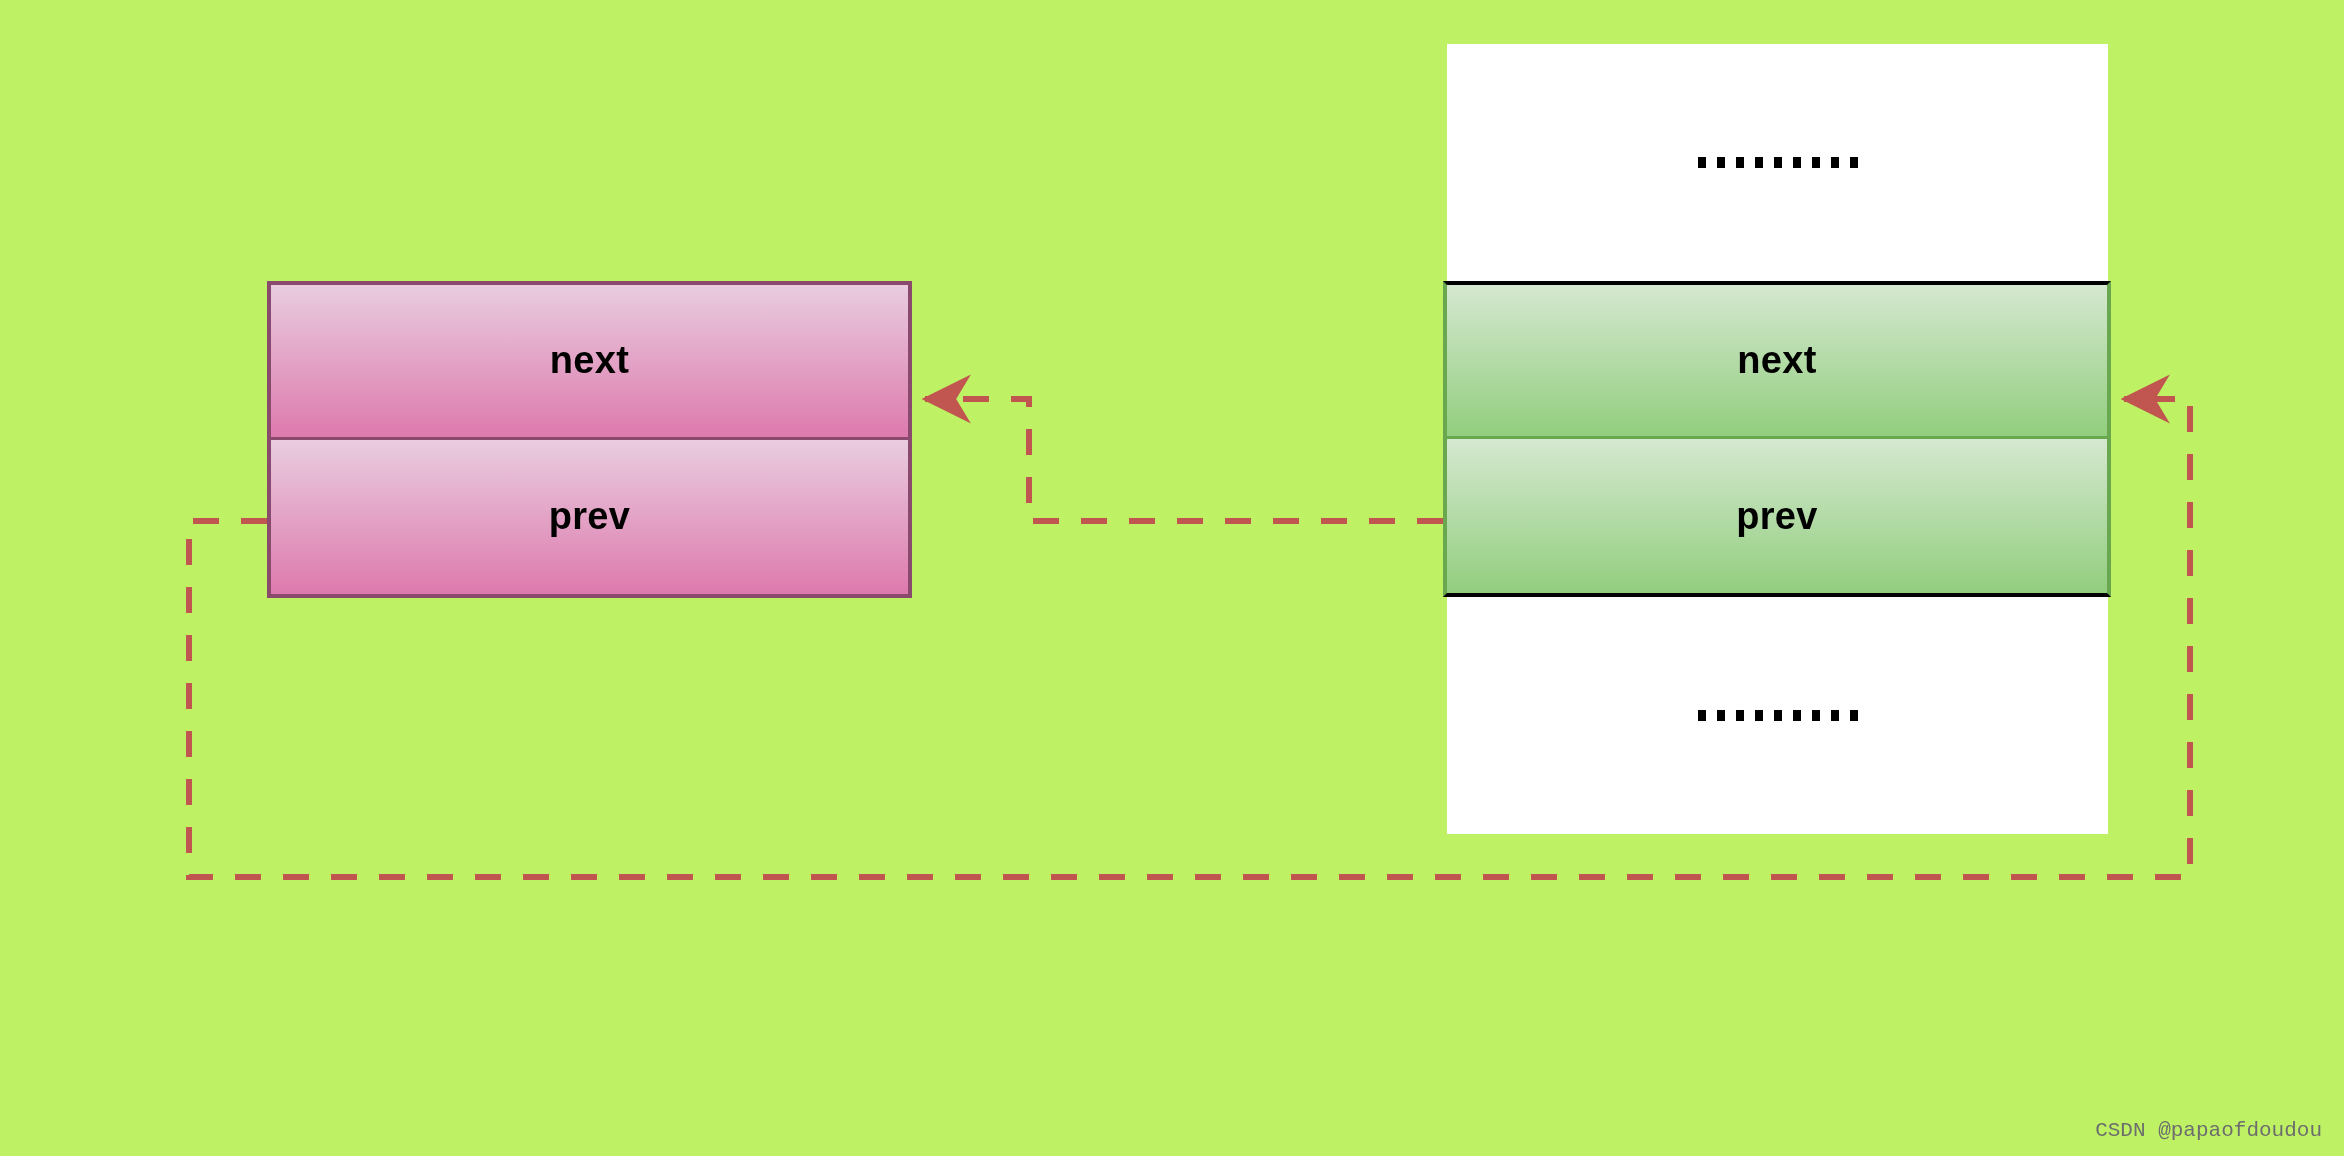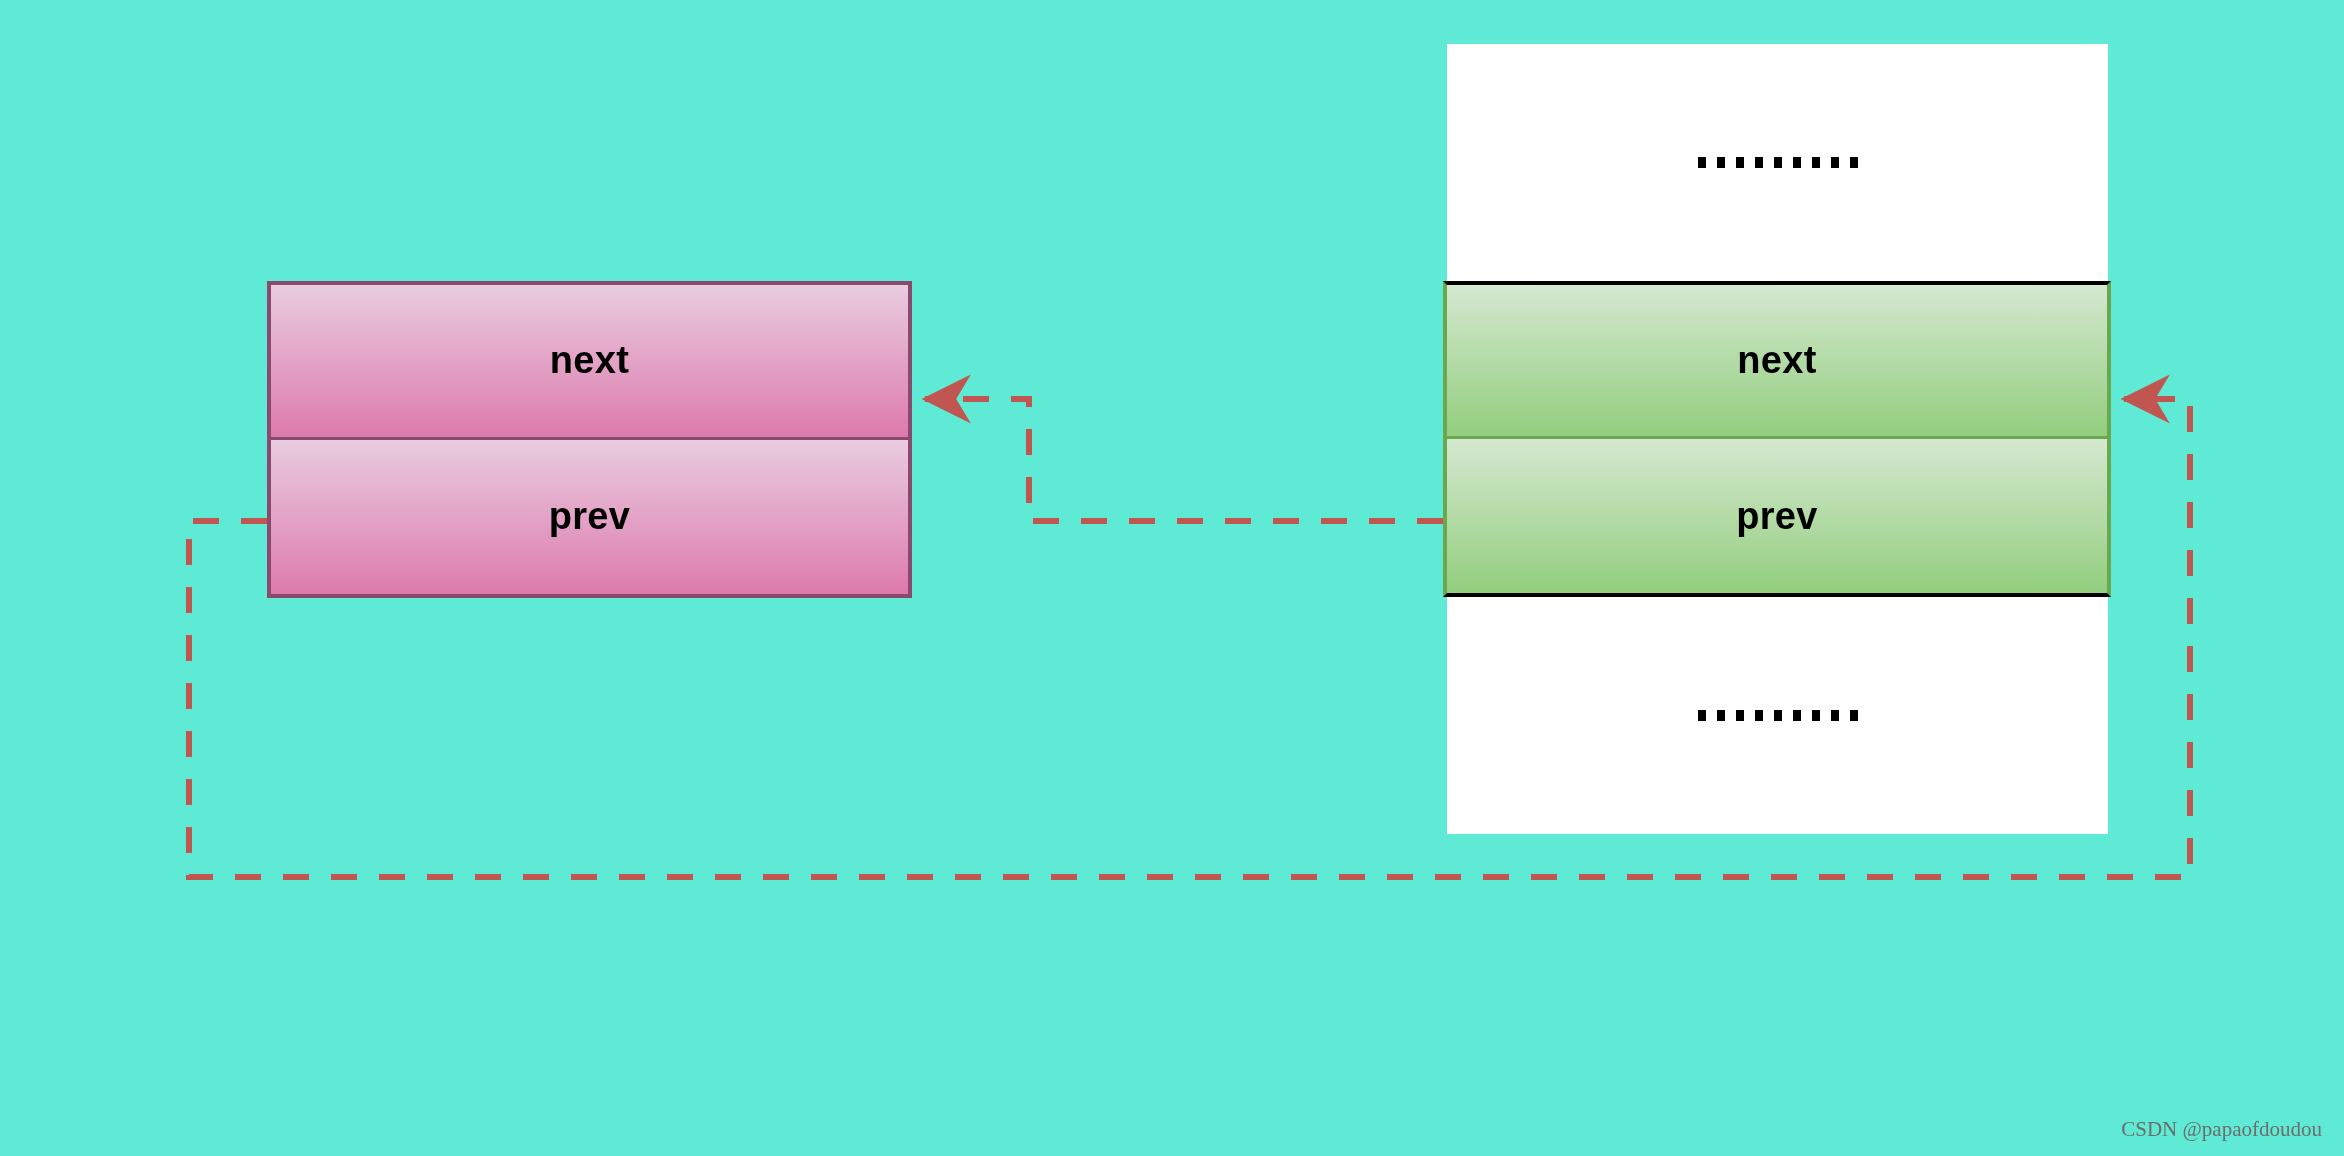--- a/index.html
+++ b/index.html
@@ -8,21 +8,21 @@
     padding: 0;
     background: #000000;
   }
   body {
     font-family: "Liberation Sans", sans-serif;
   }
   #canvas {
     position: relative;
     width: 2344px;
     height: 1156px;
-    background: #5eead4;
+    background: #bef264;
     overflow: hidden;
   }
 
   
   .node {
     position: absolute;
     box-sizing: border-box;
   }
 
   .pink-node {
@@ -123,21 +123,21 @@
     pointer-events: none;
   }
 
   
   .watermark {
     position: absolute;
     right: 22px;
     bottom: 14px;
     color: #6d6d6d;
     font-size: 21px;
-    font-family: Liberation Serif, serif;
+    font-family: Liberation Mono, monospace;
     white-space: nowrap;
   }
 </style>
 </head>
 <body>
 
 <div id="canvas">
 
   <div class="node pink-node">
     <div class="cell pink-next">next</div>

